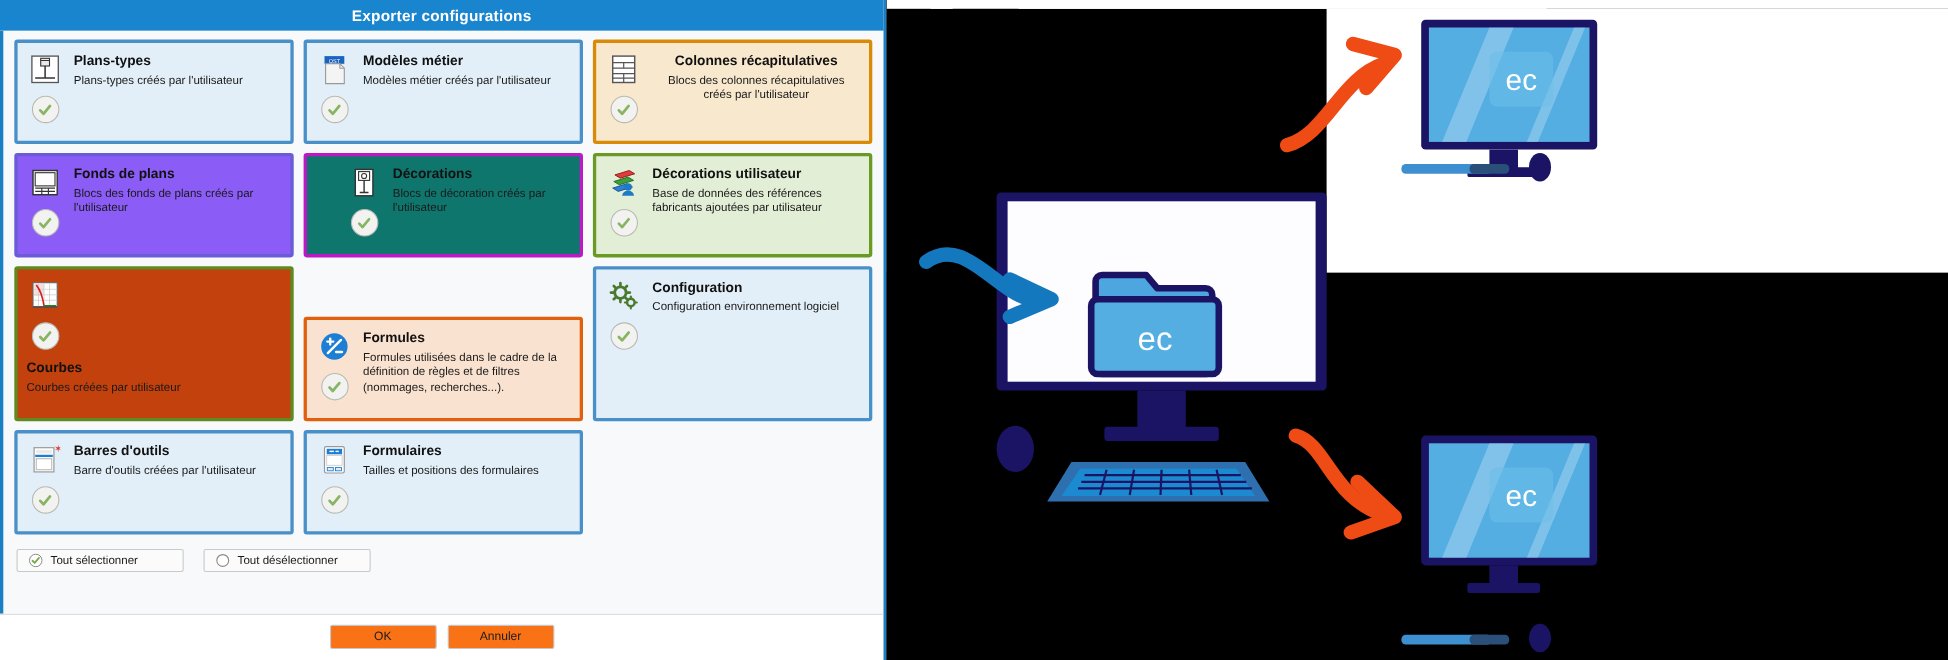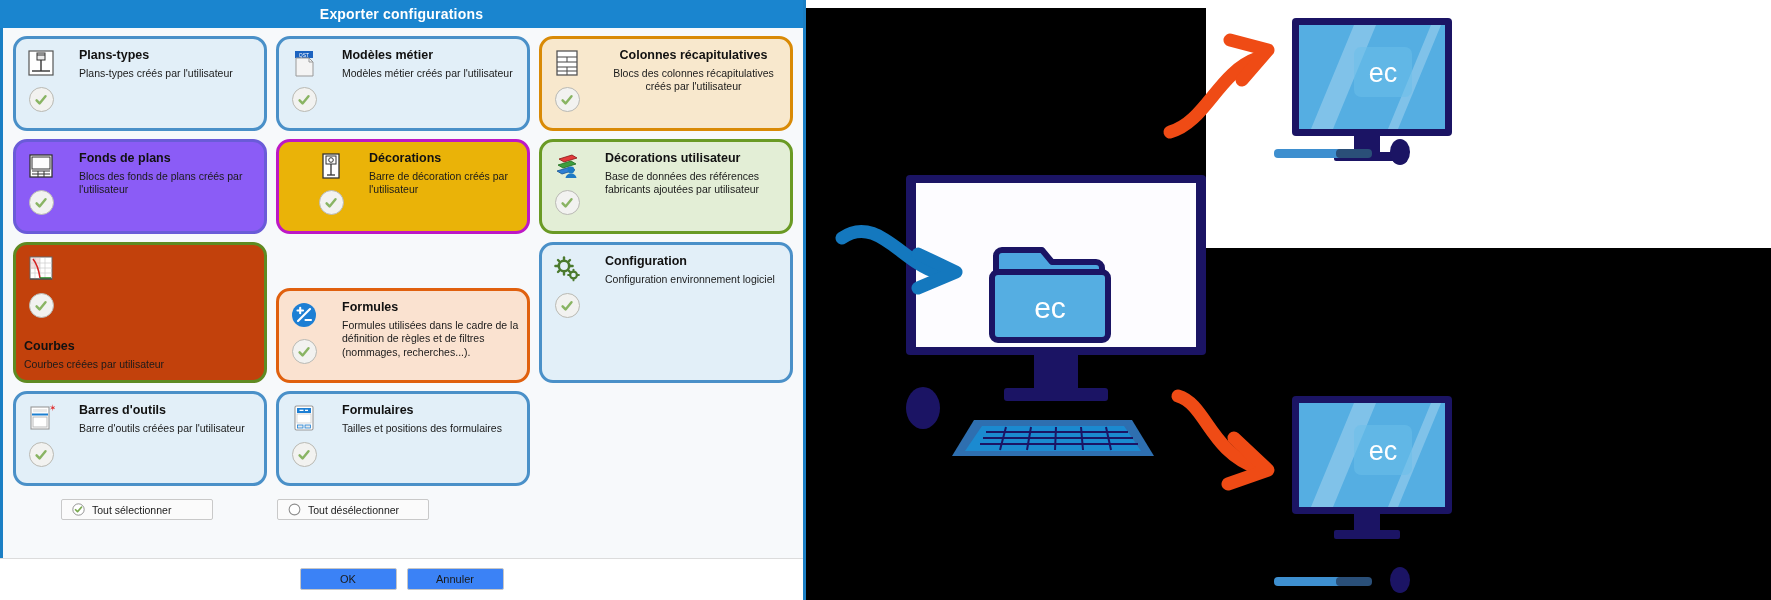--- a/index.html
+++ b/index.html
@@ -37,27 +37,27 @@
 
   #grid {
     display: grid;
     grid-template-columns: repeat(3, 1fr);
     gap: 8px 9px;
     align-content: start;
   }
 
   .card {
     border: 3px solid #0f172a;
-    border-radius: 14px;
+    border-radius: 3px;
     background: #e2eff8;
     min-height: 95px;
     padding: 9px 8px 8px 8px;
     position: relative;
     display: flex;
-    gap: 21px;
+    gap: 9px;
   }
   .card-left {
     width: 34px; flex: 0 0 34px;
     display: flex; flex-direction: column;
     align-items: center; gap: 9px;
   }
   .card-icon {
     width: 28px; height: 30px;
     display: block;
   }
@@ -78,51 +78,50 @@
     border: 1px solid #b9b9b3;
     display: flex; align-items: center; justify-content: center;
     flex: 0 0 25px;
   }
   .check svg { width: 16px; height: 16px; display: block; }
 
   
   .c-blue   { border-color:#4a90c8; background:#e2eff8; }
   .c-orange { border-color:#d98a06; background:#f8e8cd;text-align:center; }
   .c-violet { border-color:#6a5bd8; background:#8b5cf6; }
-  .c-magenta{ border-color:#bd18c6; background:#eab308;padding-left:35px; }
+  .c-magenta{ border-color:#bd18c6; background:#0f766e;padding-left:35px; }
   .c-green  { border-color:#6a9a24; background:#e3eed6; }
   .c-olive  { border-color:#5f8a22; background:#c2410c;flex-direction:column; }
   .c-deeporange { border-color:#e0600e; background:#fae2d0;margin-top:46px; }
 
   #select-row {
     display: flex; gap: 18px;
     padding: 13px 2px 12px 2px;
   }
   .sel-btn {
     min-width: 152px; height: 21px;
     background: #fbfbfb;
     border: 1px solid #c9c9c9;
     border-radius: 2px;
     font-size: 10.5px; color: #1a1a1a;
     display: flex; align-items: center; gap: 7px;
     padding: 0 10px;
-    margin-left: 46px;
   }
   .sel-btn .mark { width: 13px; height: 13px; flex: 0 0 13px; display:block; }
 
   #footer {
     flex: 0 0 auto;
     border-top: 1px solid #dcdcdc;
     background: #ffffff;
     padding: 9px 14px 10px 14px;
     display: flex; justify-content: center; gap: 10px;
   }
   .foot-btn {
     width: 97px; height: 22px;
-    background: #3b82f6;
+    background: #f97316;
     border: 1px solid #c6c6c6;
     border-radius: 2px;
     font-size: 11px; color: #1a1a1a;
     display: flex; align-items: center; justify-content: center;
   }
 
   
   #illus { position: absolute; left: 806px; top: 0; width: 965px; height: 600px; background:#000; }
   #illus svg { display: block; }
 </style>
@@ -231,21 +230,21 @@
                   <line x1="10" y1="24" x2="18" y2="24" stroke="#333" stroke-width="1.3"></line>
                 </svg></span>
               <span class="check">
                 <svg viewBox="0 0 20 20">
                   <path d="M4.5 10.4 L8.2 14.3 L15.6 5.4" fill="none" stroke="#89b463" stroke-width="3.1" stroke-linecap="round" stroke-linejoin="round"></path>
                 </svg>
               </span>
             </div>
             <div class="card-main">
               <div class="card-title">Décorations</div>
-              <div class="card-desc">Barre de décoration créés par l'utilisateur</div>
+              <div class="card-desc">Blocs de décoration créés par l'utilisateur</div>
             </div>
           </div>
           <div class="card c-green">
             <div class="card-left">
               <span class="card-icon"><svg viewBox="0 0 28 30">
                   <path d="M6 8 l13 -4 l5 3 l-13 4 z" fill="#e23b3b" stroke="#8a1414" stroke-width=".8"></path>
                   <path d="M5 14 l13 -4 l5 3 l-13 4 z" fill="#3d9e3d" stroke="#1d6b1d" stroke-width=".8"></path>
                   <path d="M4 20 l13 -4 l5 3 l-13 4 z" fill="#2f7fd4" stroke="#15508f" stroke-width=".8"></path>
                   <circle cx="18" cy="19" r="3.4" fill="#1f7ac4"></circle>
                   <path d="M12.5 27 a5.6 5.6 0 0 1 11 0 z" fill="#1f7ac4"></path>

